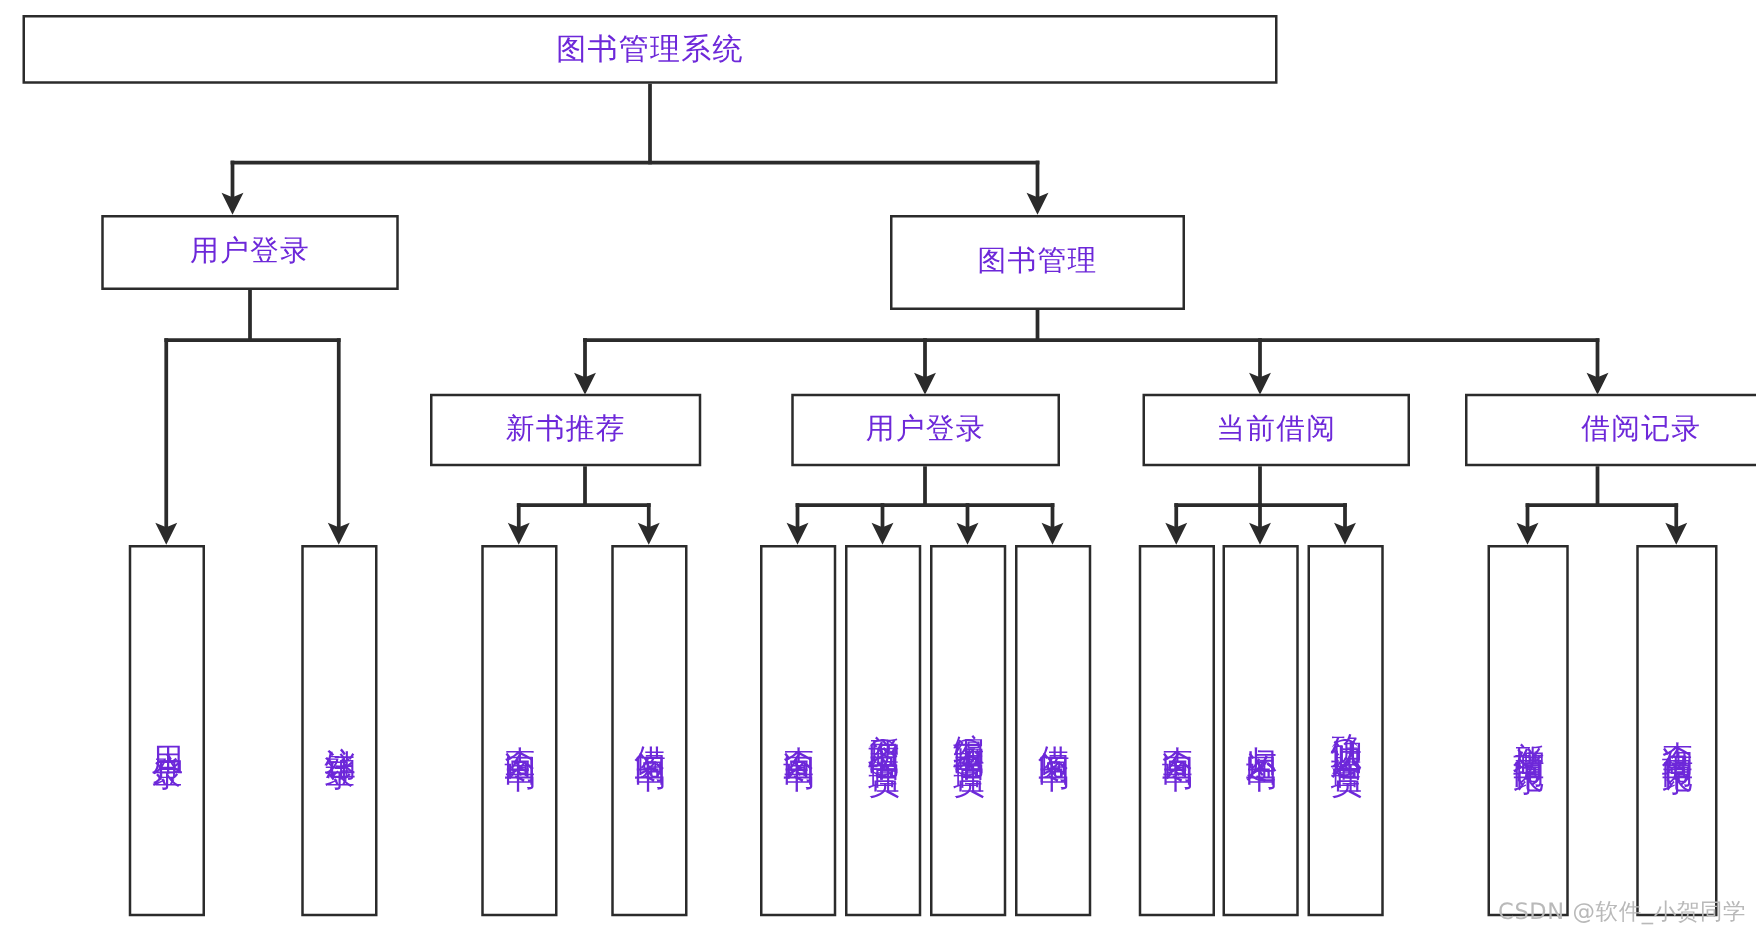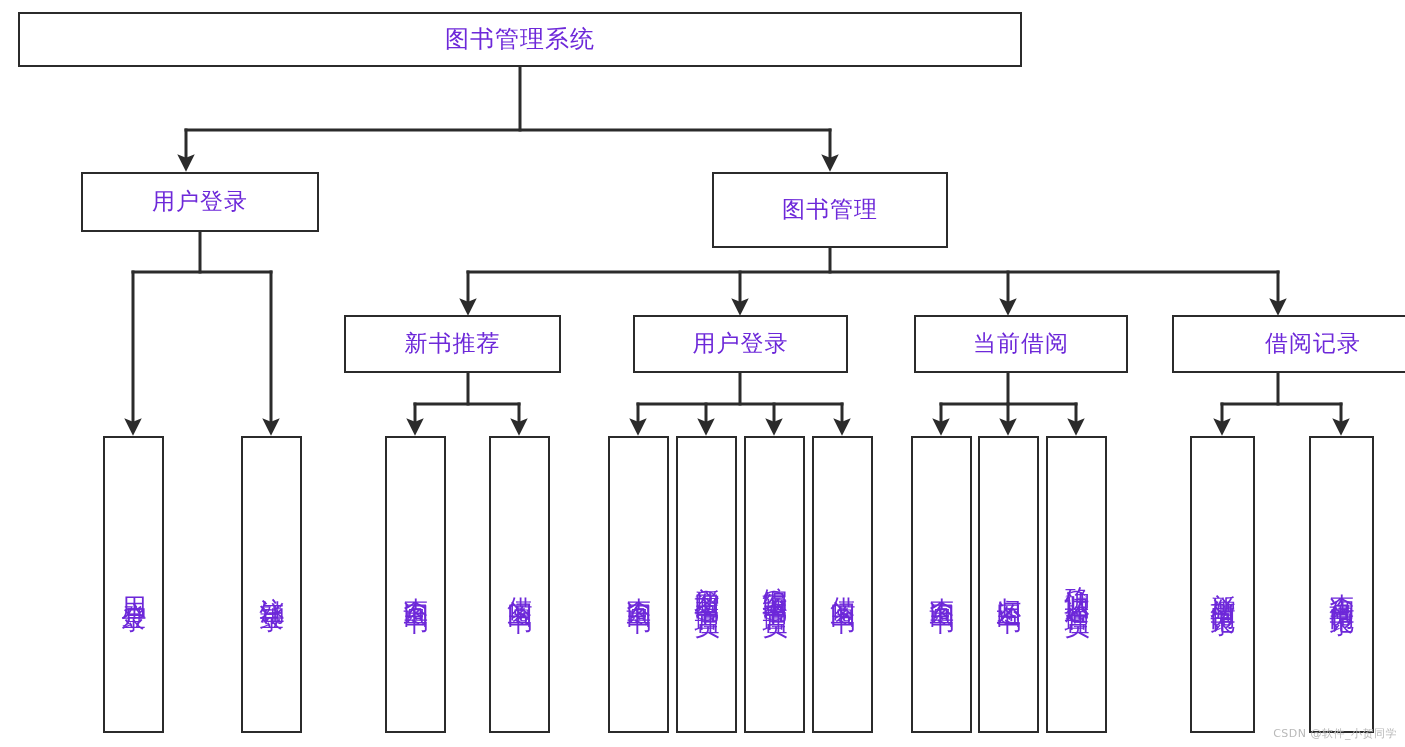--- a/index.html
+++ b/index.html
@@ -61,21 +61,21 @@
     font-size: 25px;
     line-height: 1.12;
     letter-spacing: 4px;
     max-height: 270px;
     white-space: normal;
   }
   #watermark {
     position: absolute;
     right: 8px;
     bottom: 6px;
-    font-size: 11px;
+    font-size: 18px;
     color: #b9b9b9;
     letter-spacing: 0.5px;
     white-space: nowrap;
     pointer-events: none;
   }
 </style>
 </head>
 <body>
 
 <div id="diagram-root">

